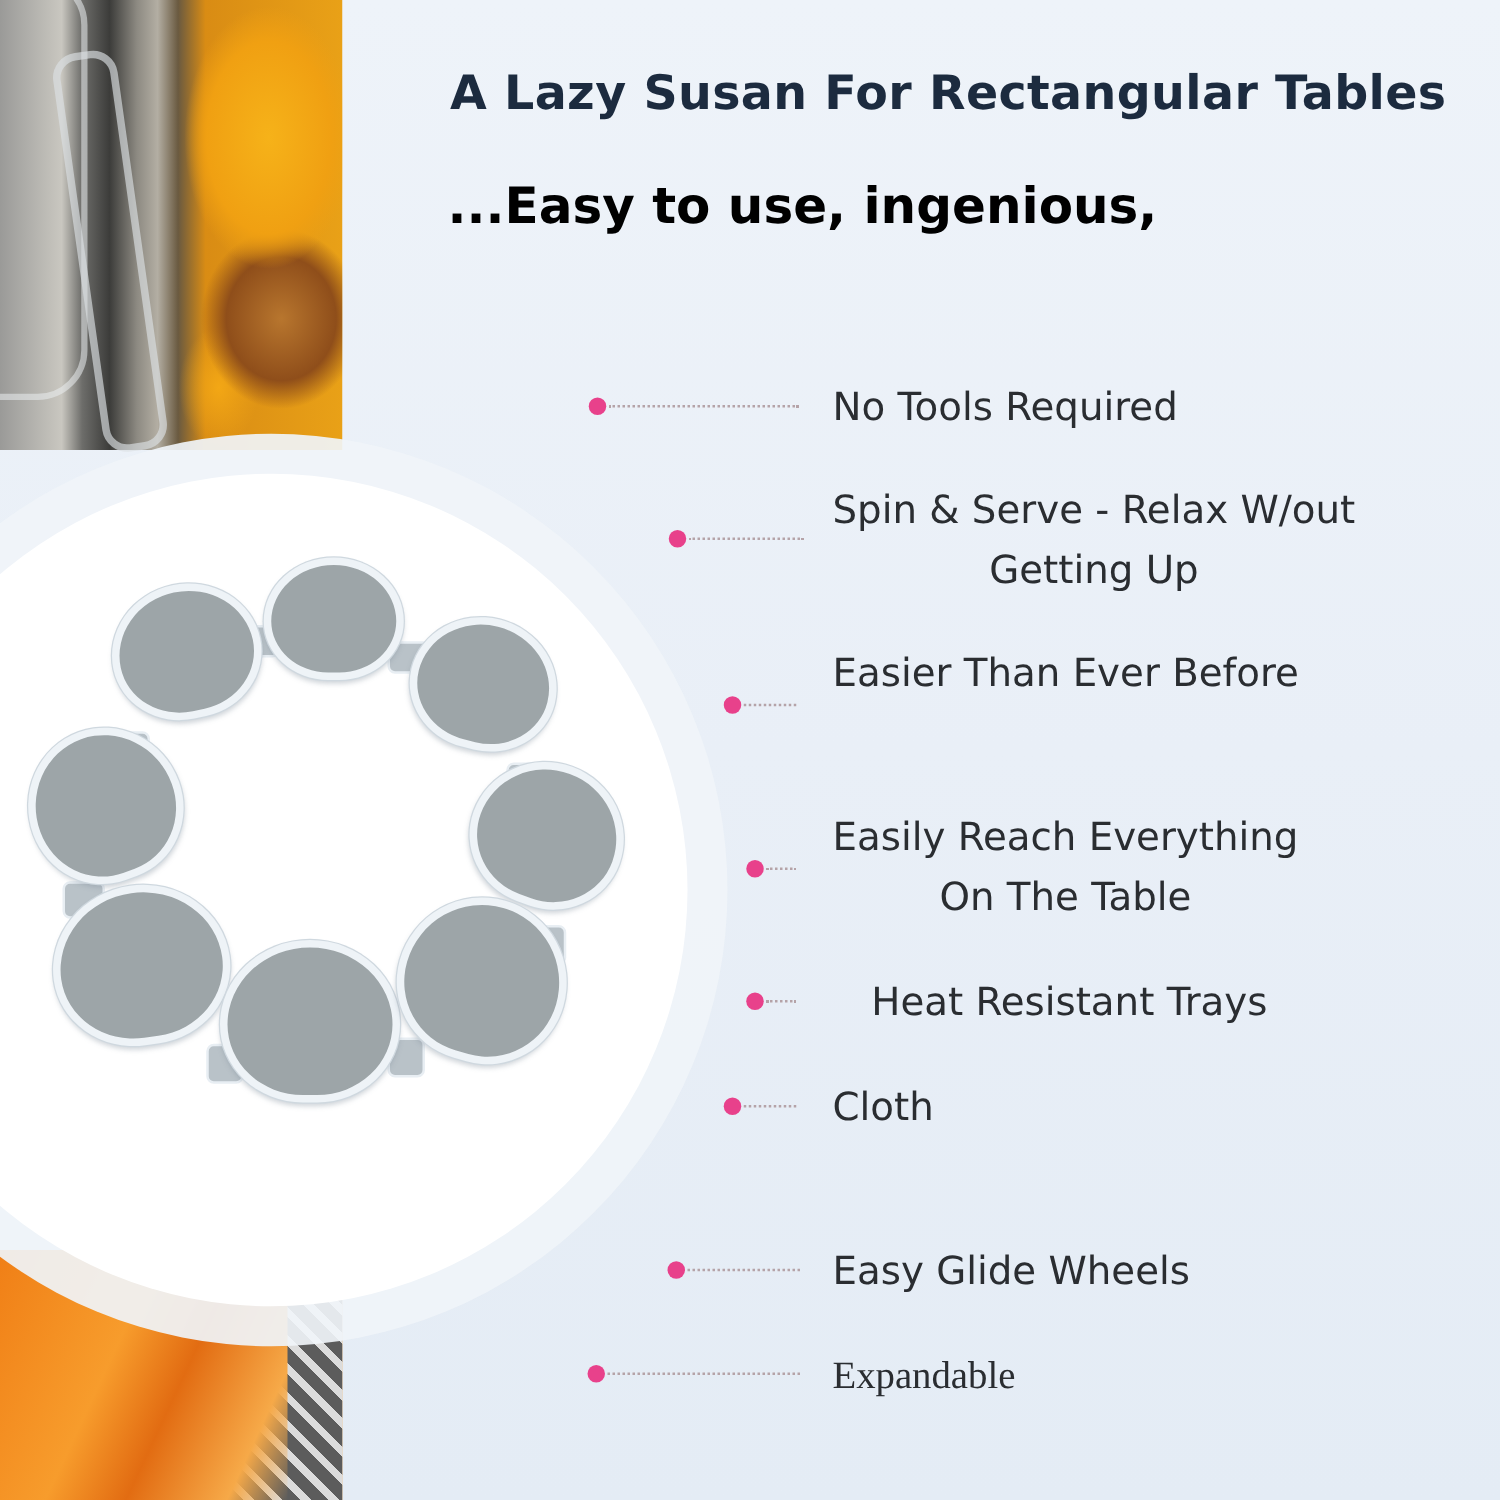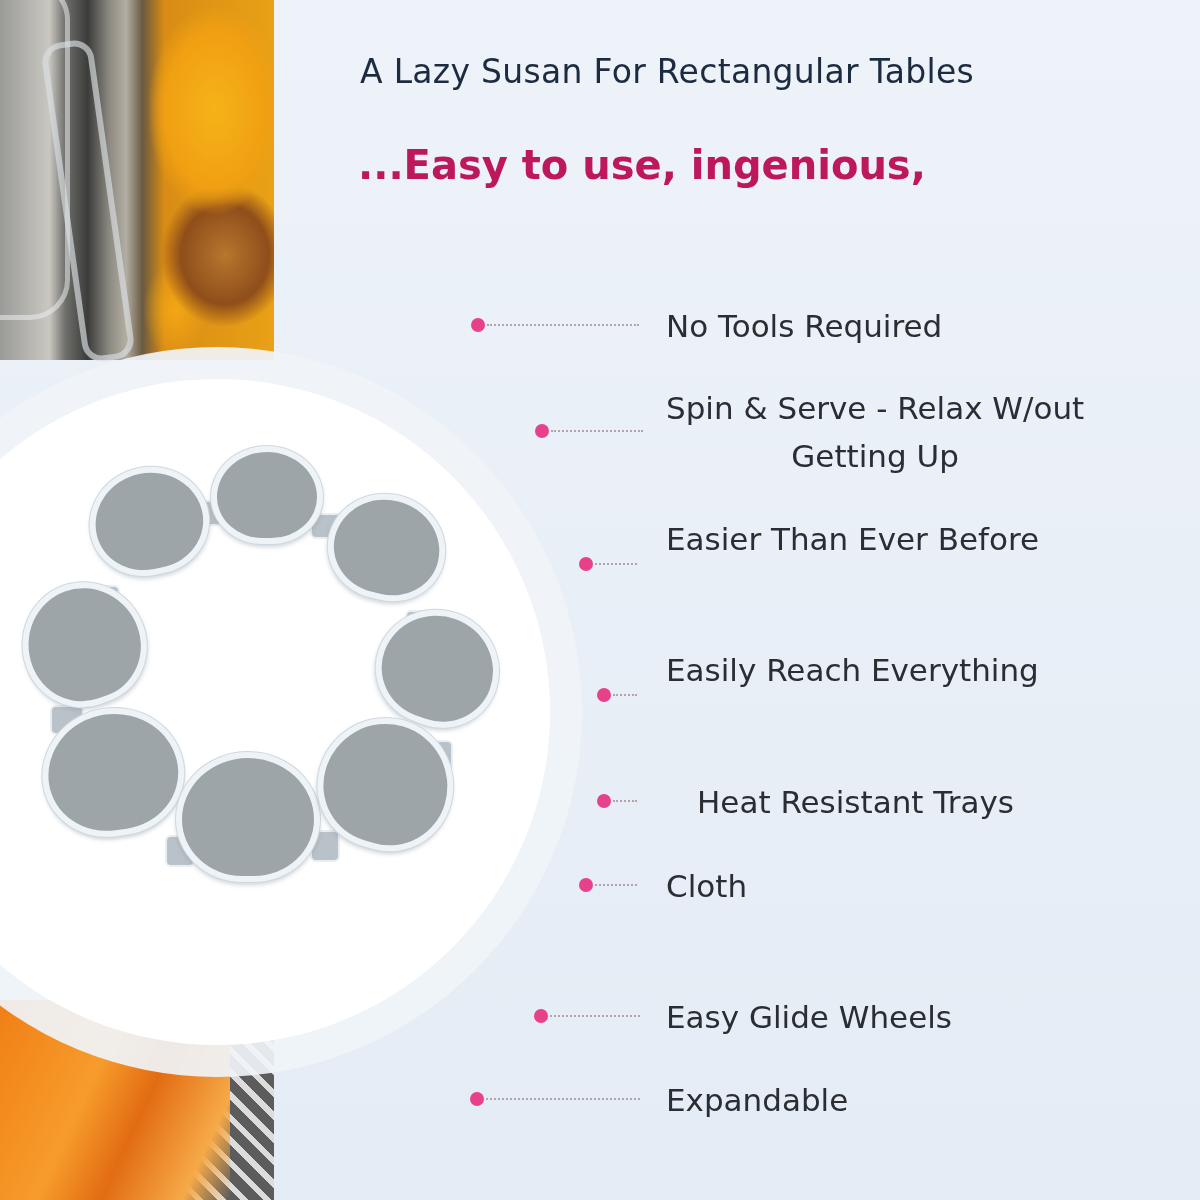--- a/index.html
+++ b/index.html
@@ -49,26 +49,26 @@
   }
   .tray {
     position: absolute; background: #9da5a8; border: 6px solid #eef3f7;
     box-shadow: 0 0 0 1px #cfd8df, 0 3px 4px rgba(120,135,150,0.35);
     border-radius: 50% 50% 46% 46% / 52% 52% 48% 48%;
   }
   .link-arm {
     position: absolute; background: #b9c2c8; border: 2px solid #e8eef3; border-radius: 6px;
   }
   .header-title {
-    position: absolute; left: 360px; top: 52px; font-size: 33px; font-weight: normal;
+    position: absolute; left: 360px; top: 52px; font-size: 38px; font-weight: bold;
     color: #1c2b3f; letter-spacing: 0.3px; white-space: nowrap;
   }
   .header-sub {
     position: absolute; left: 358px; top: 136px; font-size: 40px; font-weight: bold;
-    color: #be185d; line-height: 58px; white-space: nowrap;
+    color: #000000; line-height: 58px; white-space: nowrap;
   }
   .header-sub .line2 { display: block; padding-left: 30px; }
   .bullet {
     position: absolute; height: 14px; display: flex; align-items: center;
   }
   .dot {
     width: 14px; height: 14px; border-radius: 50%; background: #e8418b; flex: none;
   }
   .leader {
     height: 0; border-top: 2px dotted #b5a3a8; margin-left: 2px;
@@ -151,20 +151,21 @@
   </div>
 </div>
 
 <div>
   <div class="bullet" style="left:597px;top:688px;">
     <span class="dot"></span>
     <span class="leader" style="width:24px;"></span>
   </div>
   <div class="feature-text" style="top:646px;">
     <div>Easily Reach Everything</div>
+    <div>On The Table</div>
   </div>
 </div>
 
 <div>
   <div class="bullet" style="left:597px;top:794px;">
     <span class="dot"></span>
     <span class="leader" style="width:24px;"></span>
   </div>
   <div class="feature-text" style="top:778px;margin-left:31px;">
     <div>Heat Resistant Trays</div>
@@ -189,16 +190,16 @@
   <div class="feature-text" style="top:993px;">
     <div>Easy Glide Wheels</div>
   </div>
 </div>
 
 <div>
   <div class="bullet" style="left:470px;top:1092px;">
     <span class="dot"></span>
     <span class="leader" style="width:154px;"></span>
   </div>
-  <div class="feature-text" style="top:1076px;">
+  <div class="feature-text" style="top:1076px;font-family:Liberation Serif, serif;">
     <div>Expandable</div>
   </div>
 </div>
 
 </body></html>

